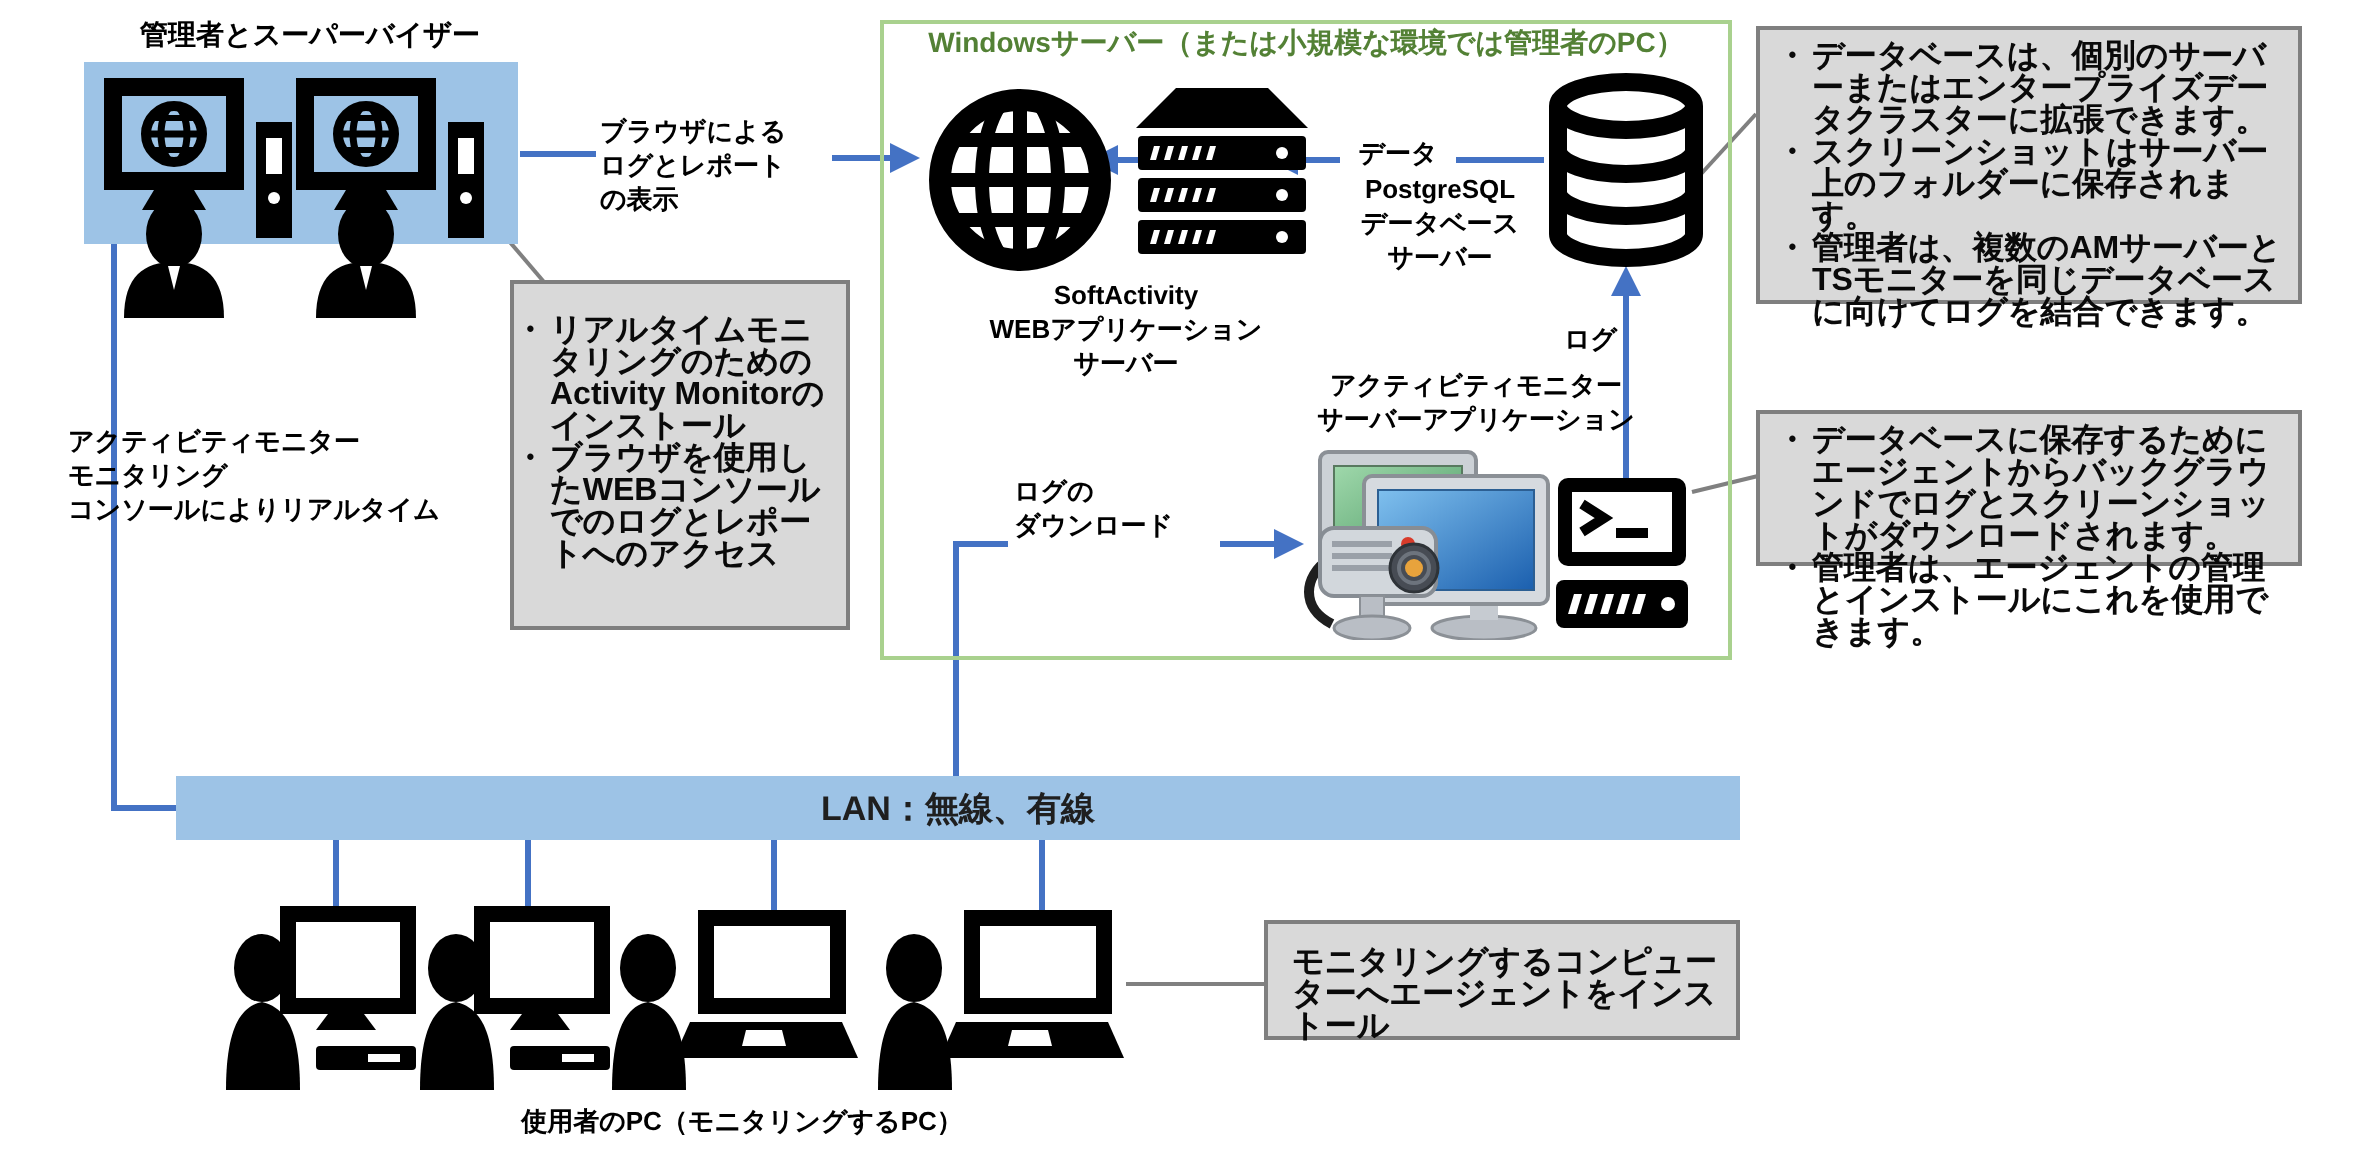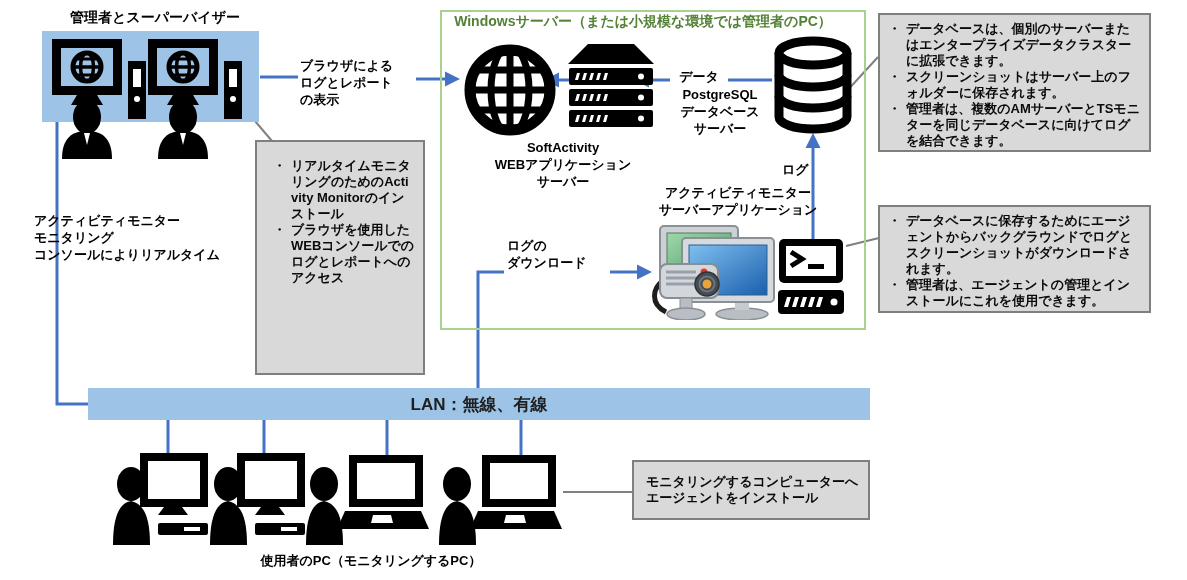--- a/index.html
+++ b/index.html
@@ -5,21 +5,21 @@
   * { margin:0; padding:0; box-sizing:border-box; }
   html,body { background:#fff; }
   body { font-family:"Liberation Sans","DejaVu Sans",sans-serif; }
   #canvas { position:relative; width:1187px; height:580px; background:#fff; overflow:hidden; }
   .abs { position:absolute; }
   .lbl { font-size:13px; font-weight:bold; color:#000; line-height:17px; white-space:nowrap; }
   .center { text-align:center; }
   .fill-blue { background:#9DC3E6; }
   .callout {
     background:#D9D9D9; border:2px solid #7F7F7F;
-    font-size:13px; font-weight:bold; color:#0a0a0a; line-height:16px;
+    font-size:16px; font-weight:bold; color:#0a0a0a; line-height:16px;
     word-break:break-all; overflow-wrap:anywhere;
   }
   .callout .bullet { display:flex; }
   .callout .bullet::before { content:"・"; flex:0 0 18px; }
   .greenbox { border:2px solid #A9D18E; background:transparent; }
   .greenbox-title { color:#538135; font-size:14px; font-weight:bold; text-align:center; white-space:nowrap; }
   svg { display:block; }
   .whitebg { background:#fff; }
 </style>
 </head>
@@ -101,31 +101,31 @@
     <div>ブラウザによる</div>
     <div>ログとレポート</div>
     <div>の表示</div>
   </div>
   <div class="abs lbl" style="left:34px;top:212px">
     <div>アクティビティモニター</div>
     <div>モニタリング</div>
     <div>コンソールによりリアルタイム</div>
   </div>
 
-  <div class="abs callout" style="left:255px;top:140px;width:170px;height:235px;padding:16px 8px 8px 16px">
+  <div class="abs callout" style="left:255px;top:140px;width:170px;height:175px;padding:16px 8px 8px 0">
     <div class="bullet">
         <span>リアルタイムモニタリングのためのActivity Monitorのインストール</span>
       </div>
     <div class="bullet" style="margin-top:0">
         <span>ブラウザを使用したWEBコンソールでのログとレポートへのアクセス</span>
       </div>
   </div>
 
   <div class="abs greenbox" style="left:440px;top:10px;width:426px;height:320px"></div>
-  <div class="abs greenbox-title" style="left:432px;top:13px;width:422px">Windowsサーバー（または小規模な環境では管理者のPC）</div>
+  <div class="abs greenbox-title" style="left:442px;top:13px;width:422px">Windowsサーバー（または小規模な環境では管理者のPC）</div>
 
   <svg class="abs" style="left:462px;top:42px" width="96" height="96" viewBox="0 0 96 96">
     <defs>
         <clipPath id="gclip">
           <circle cx="48" cy="48" r="39"></circle>
         </clipPath>
       </defs>
     <circle cx="48" cy="48" r="40" fill="none" stroke="#000" stroke-width="11"></circle>
     <g stroke="#000" fill="none" clip-path="url(#gclip)">
       <ellipse cx="48" cy="48" rx="19" ry="44" stroke-width="7"></ellipse>
@@ -255,21 +255,21 @@
     <div class="bullet">
         <span>データベースは、個別のサーバーまたはエンタープライズデータクラスターに拡張できます。</span>
       </div>
     <div class="bullet">
         <span>スクリーンショットはサーバー上のフォルダーに保存されます。</span>
       </div>
     <div class="bullet">
         <span>管理者は、複数のAMサーバーとTSモニターを同じデータベースに向けてログを結合できます。</span>
       </div>
   </div>
-  <div class="abs callout" style="left:878px;top:205px;width:273px;height:108px;padding:6px 6px 20px 8px">
+  <div class="abs callout" style="left:878px;top:205px;width:273px;height:78px;padding:6px 6px 20px 8px">
     <div class="bullet">
         <span>データベースに保存するためにエージェントからバックグラウンドでログとスクリーンショットがダウンロードされます。</span>
       </div>
     <div class="bullet">
         <span>管理者は、エージェントの管理とインストールにこれを使用できます。</span>
       </div>
   </div>
 
   <div class="abs fill-blue" style="left:88px;top:388px;width:782px;height:32px;display:flex;align-items:center;justify-content:center">
     <span style="font-size:17px;font-weight:600;color:#1f1f1f">LAN：無線、有線</span>

